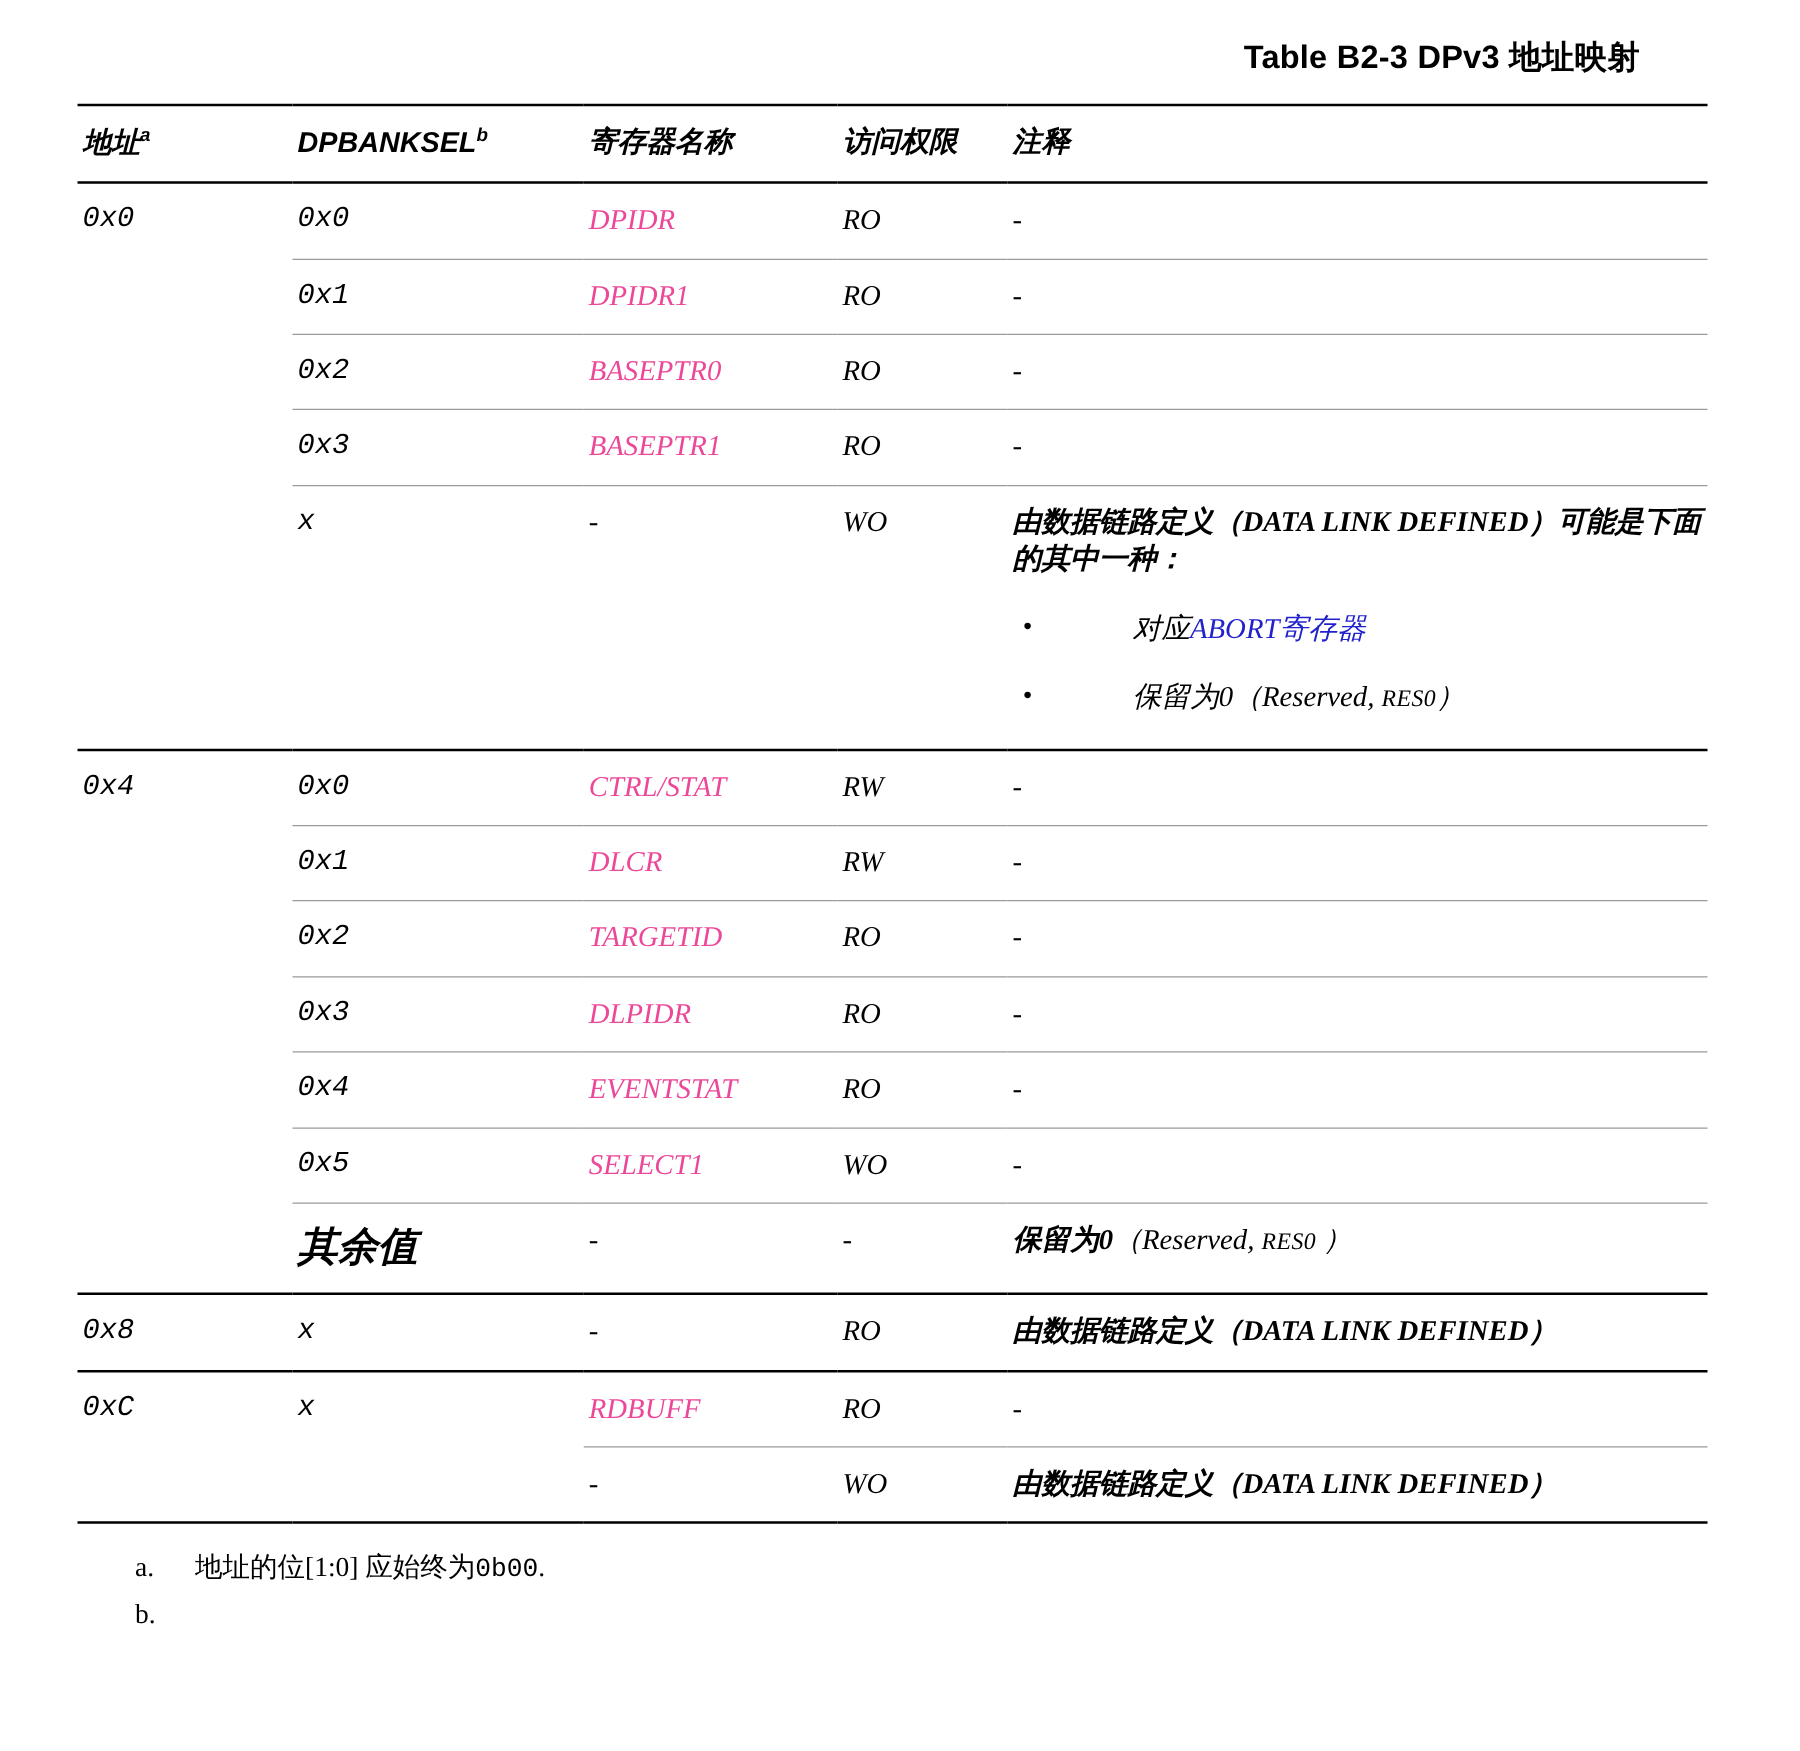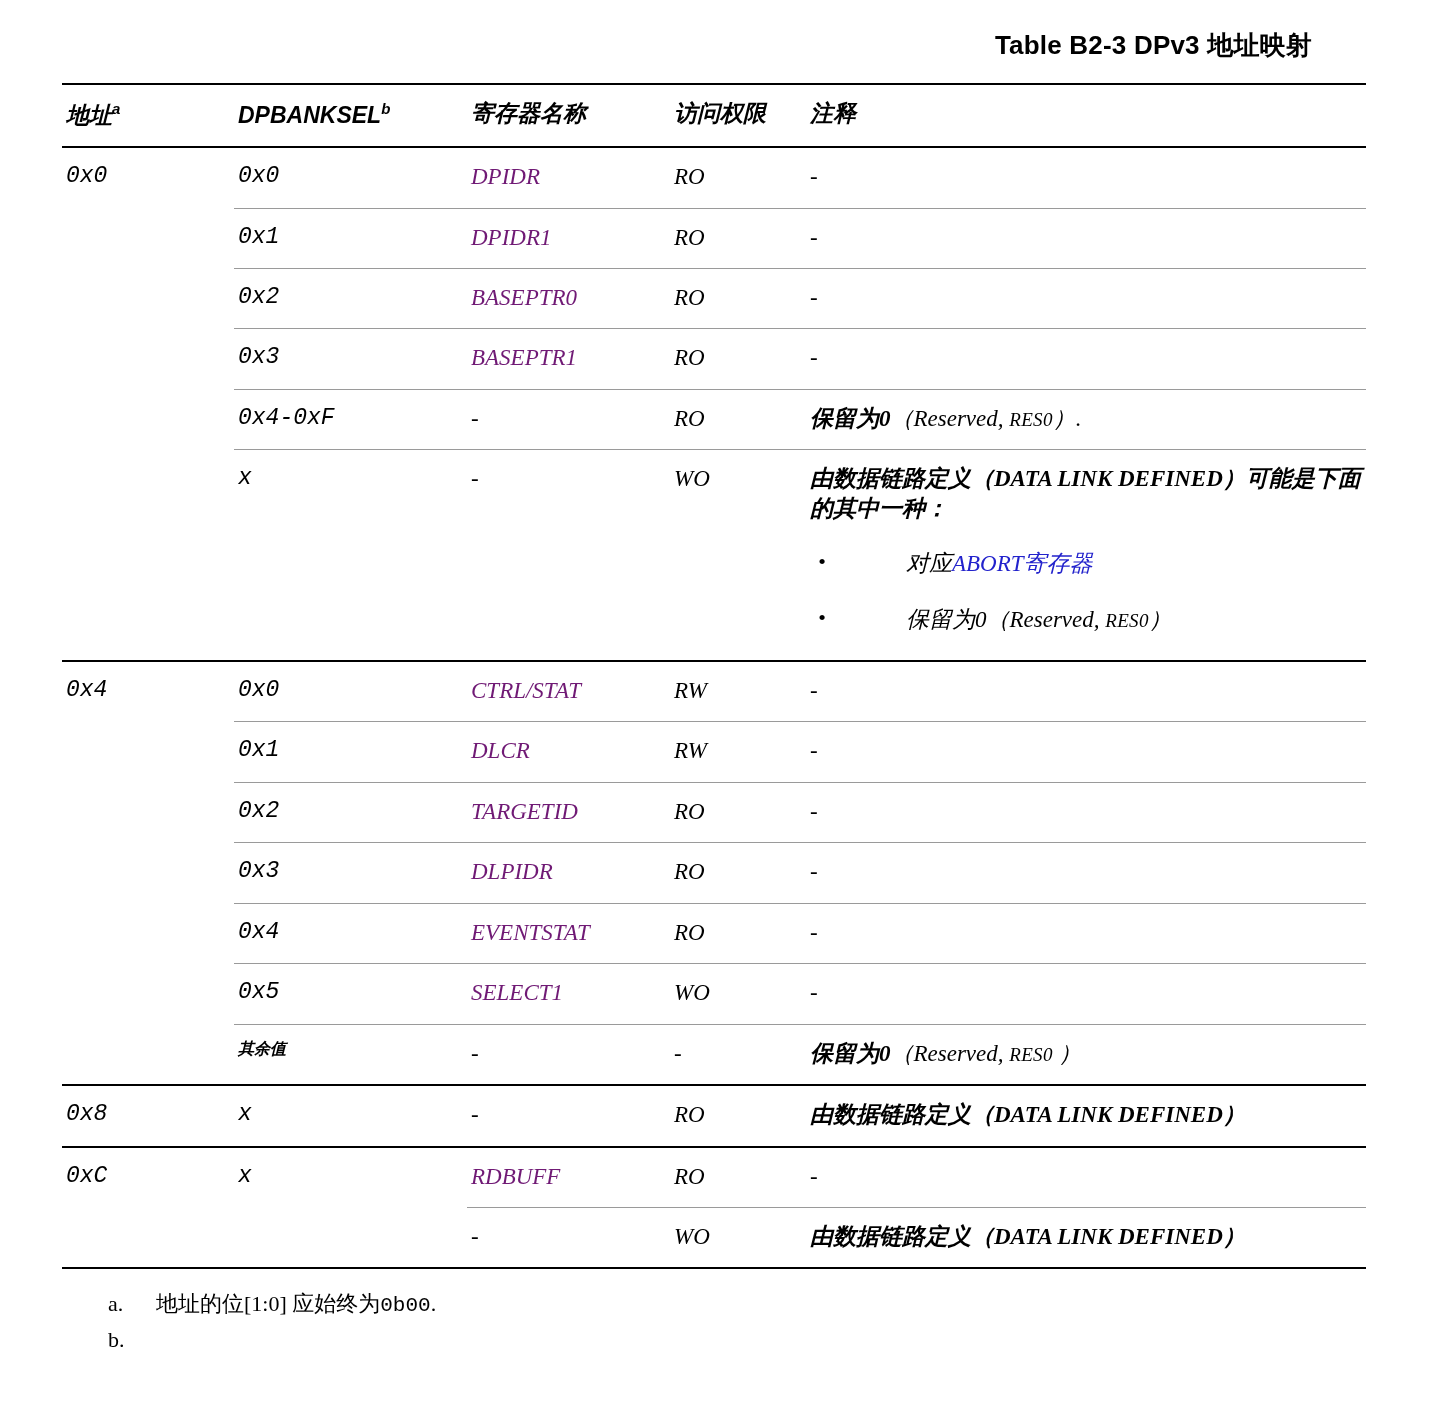--- a/index.html
+++ b/index.html
@@ -83,25 +83,25 @@
   tr.bottom-rule > td {
     border-bottom: 2px solid #000;
   }
   td.addr, td.bank {
     font-family: "Liberation Mono", monospace;
     font-size: 22px;
     letter-spacing: 0px;
   }
   td.bank.cjk {
     font-family: "Liberation Serif", serif;
-    font-size: 16px;
+    font-size: 32px;
     font-weight: bold;
   }
   td.regname {
-    color: #701a75;
+    color: #ec4899;
     font-size: 24px;
   }
   td.regname.dash {
     color: #000000;
   }
   td.acc {
     font-size: 23px;
   }
   td.note {
     font-size: 23px;
@@ -208,27 +208,20 @@
       </tr>
       <tr class="sub">
         <td class="addr"></td>
         <td class="bank hline">0x3</td>
         <td class="regname hline">BASEPTR1</td>
         <td class="acc hline">RO</td>
         <td class="note hline">-</td>
       </tr>
       <tr class="sub">
         <td class="addr"></td>
-        <td class="bank hline">0x4-0xF</td>
-        <td class="regname dash hline">-</td>
-        <td class="acc hline">RO</td>
-        <td class="note hline"><span class="note-cn">保留为0</span><span>（Reserved, <span class="res0 smallcaps">RES0</span>）.</span></td>
-      </tr>
-      <tr class="sub">
-        <td class="addr"></td>
         <td class="bank hline">x</td>
         <td class="regname dash hline">-</td>
         <td class="acc hline">WO</td>
         <td class="note hline">
           <span class="note-cn">由数据链路定义（DATA LINK DEFINED）可能是下面的其中一种：</span>
           <ul class="note-list">
             <li><span>对应</span><span class="link">ABORT寄存器</span></li>
             <li><span>保留为0（Reserved, <span class="res0 smallcaps">RES0</span>）</span></li>
           </ul>
         </td>

